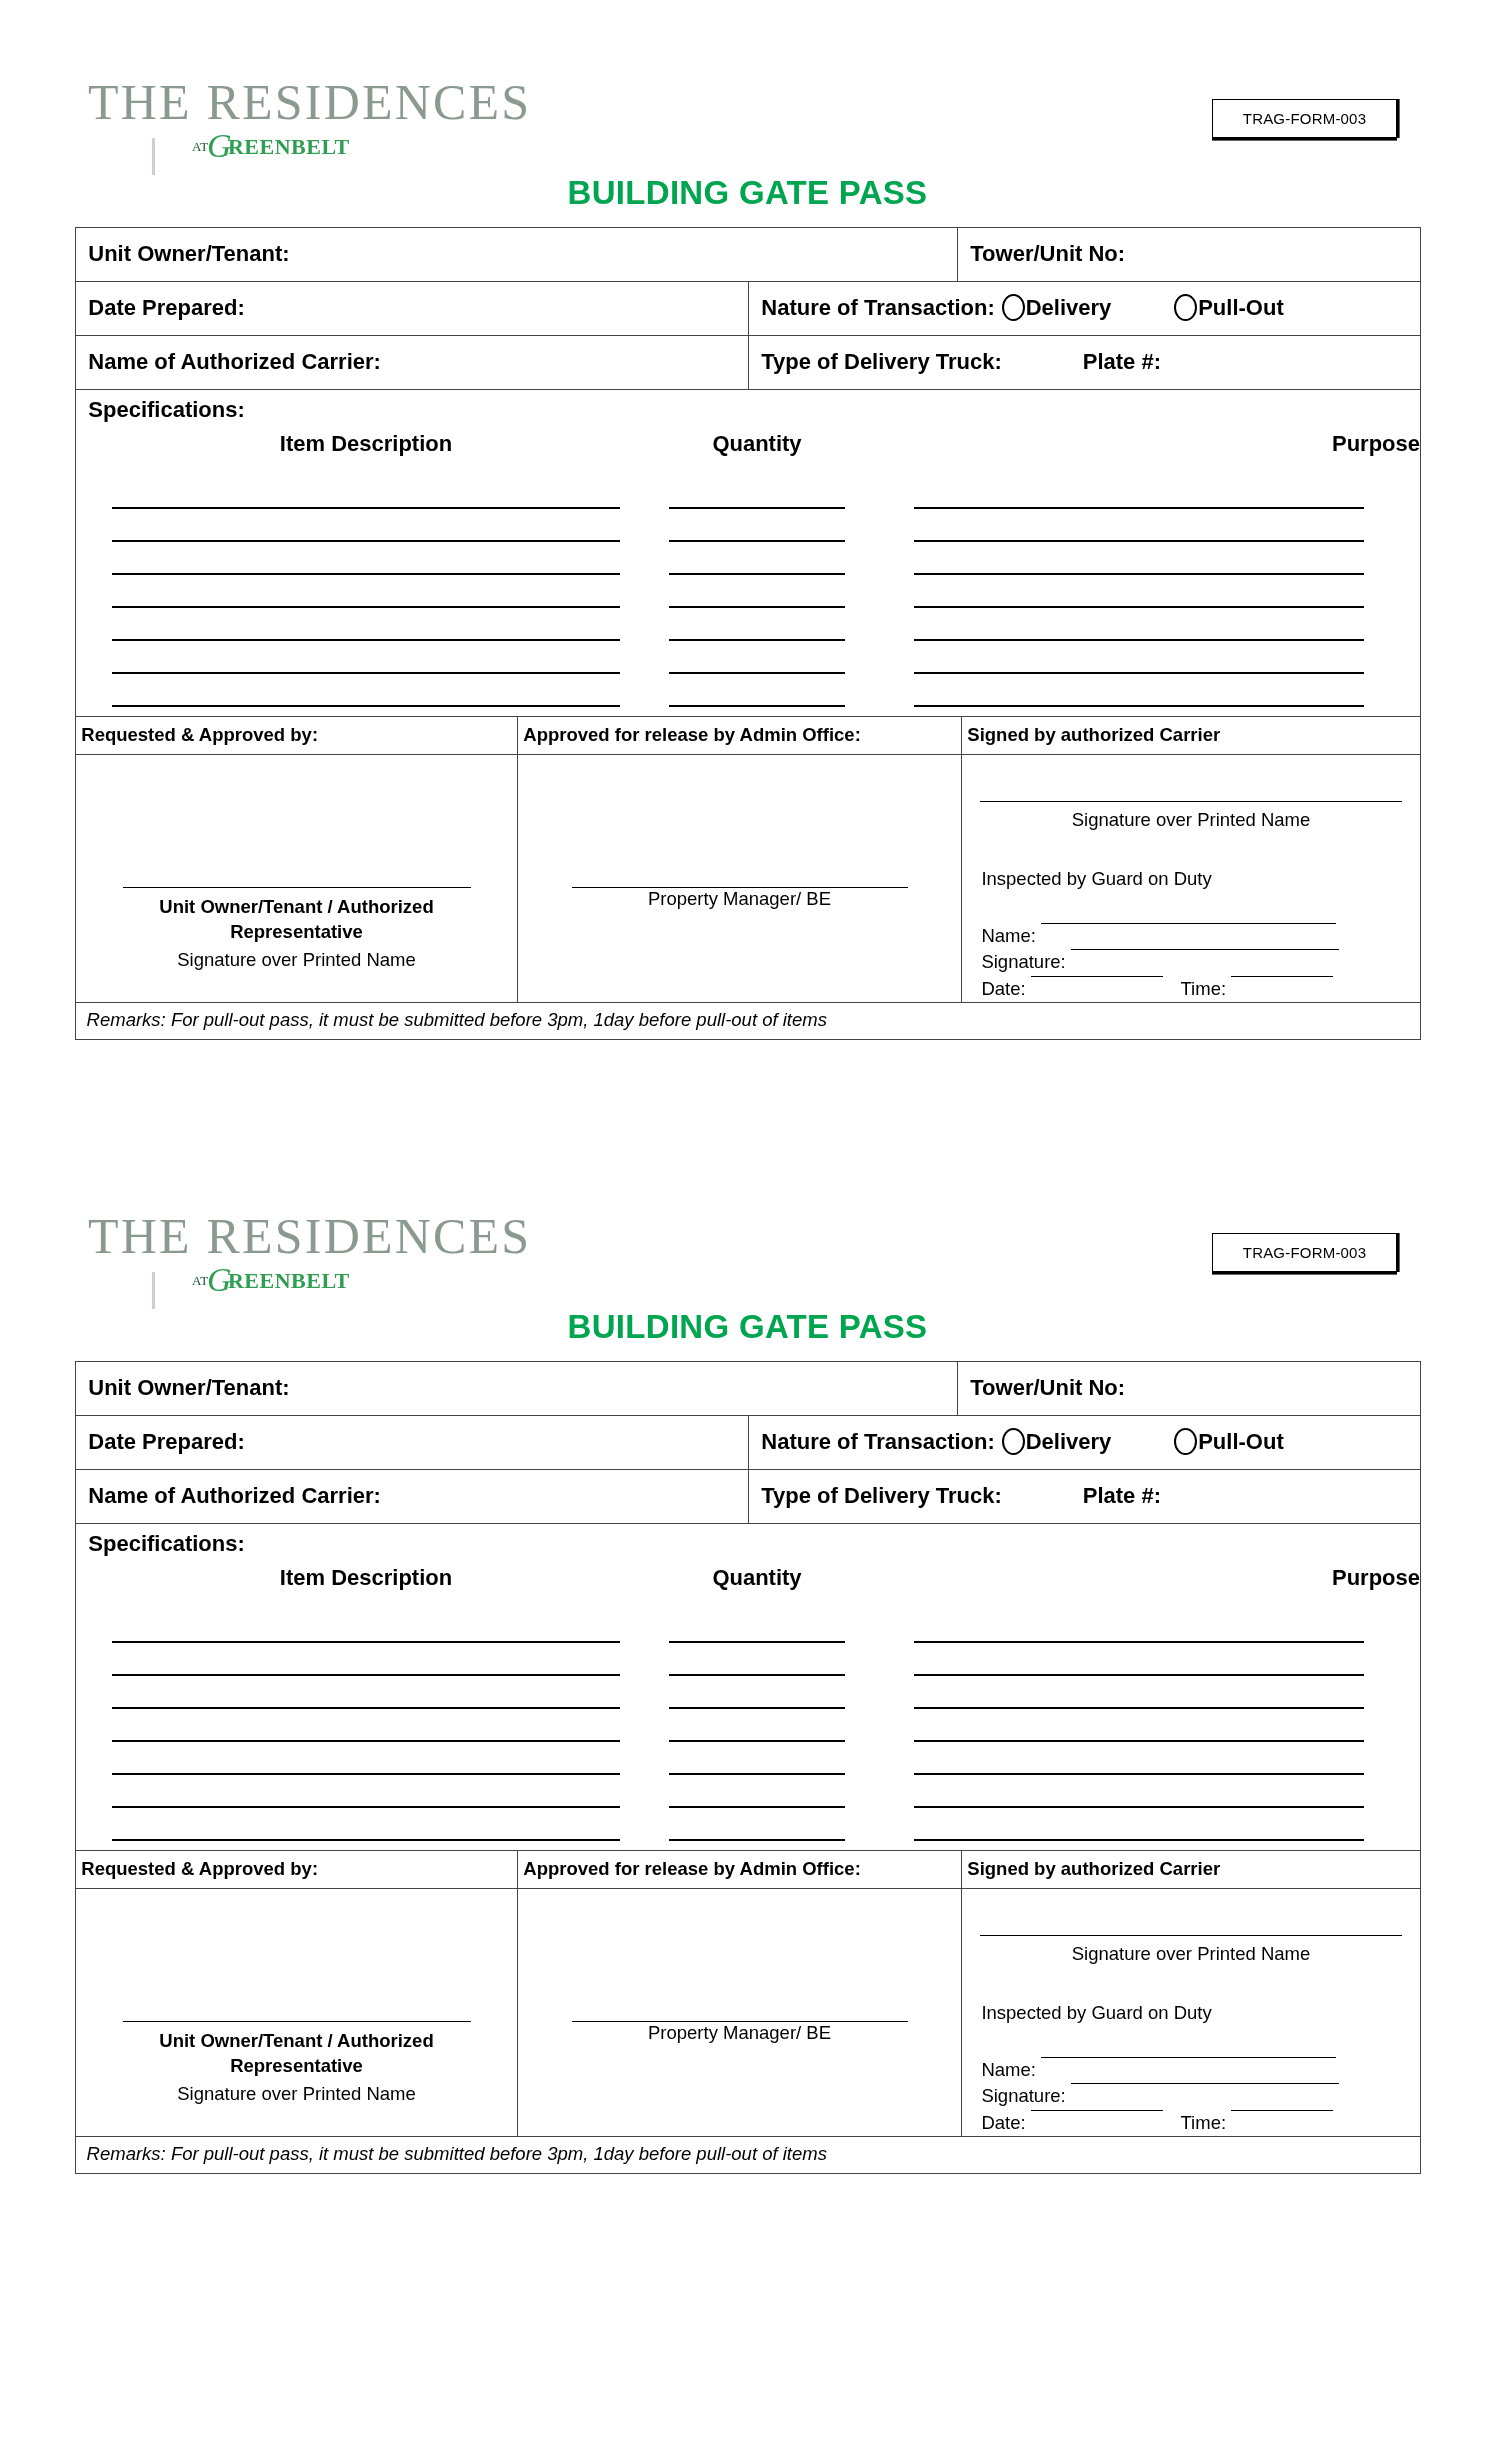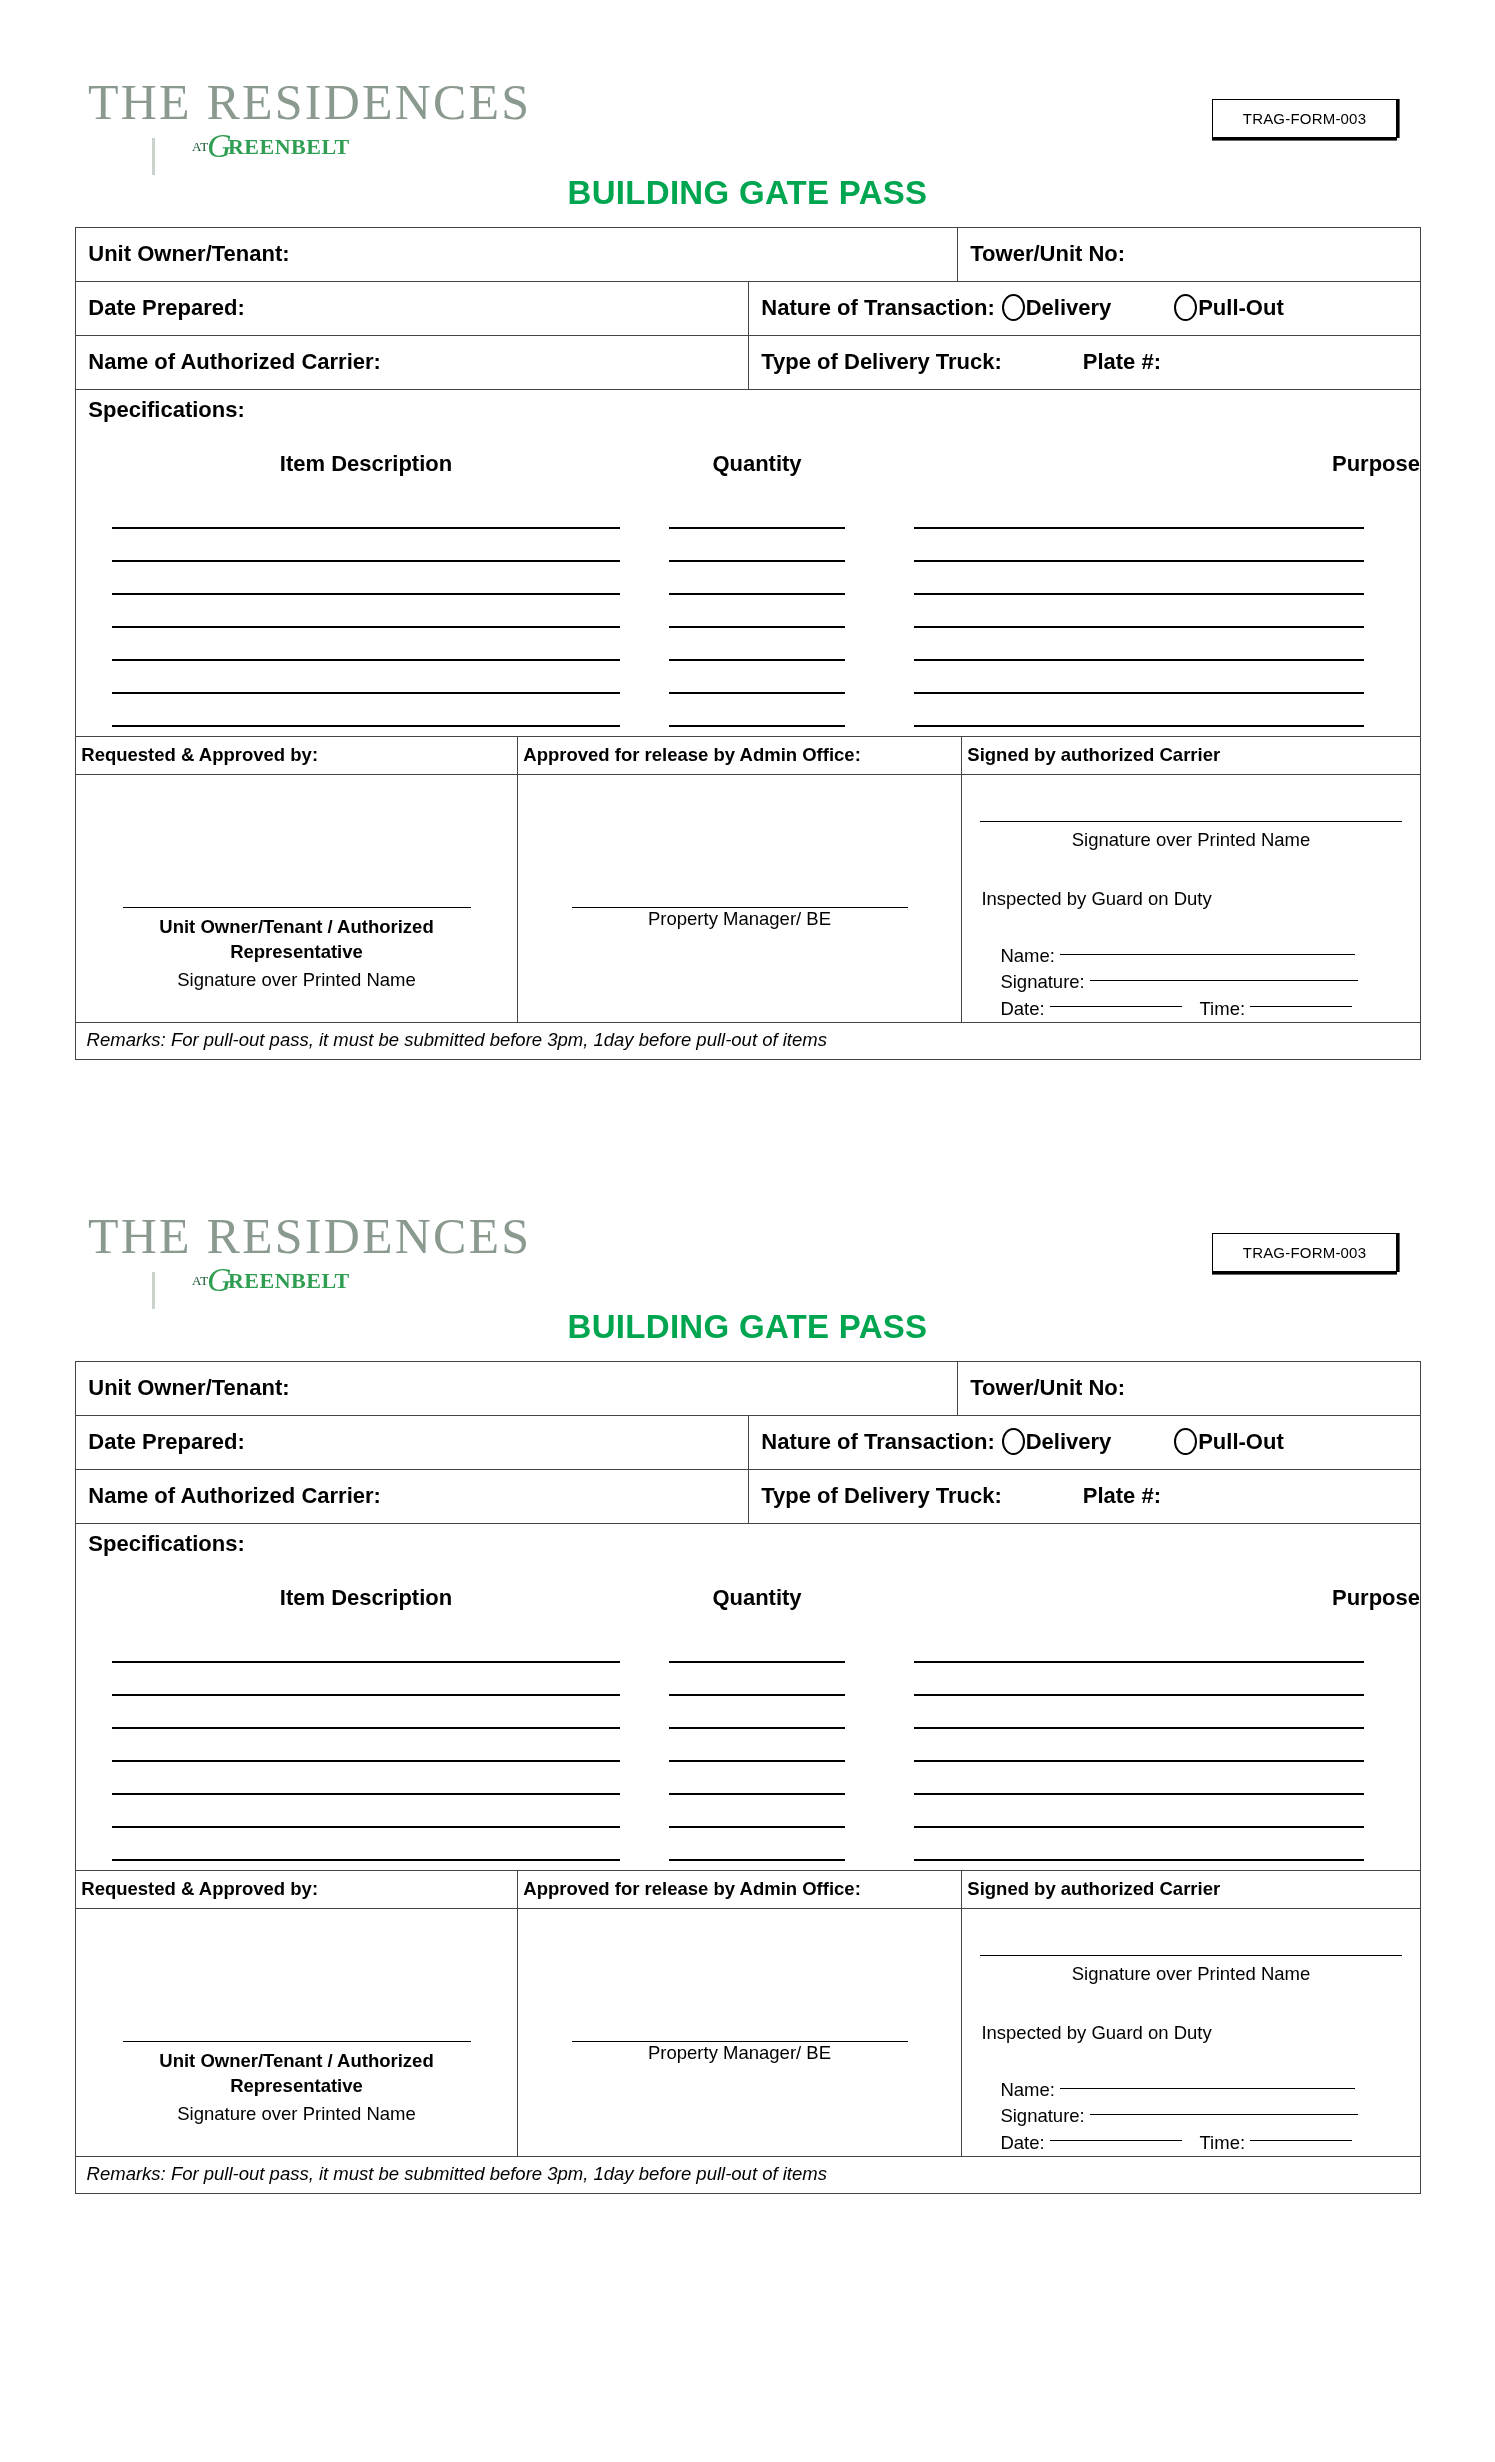--- a/index.html
+++ b/index.html
@@ -188,21 +188,21 @@
     border-bottom: 1.8px solid #444444;
     padding: 7px 0 8.8px 0;
   }
   .spec-title {
     font-size: 22px;
     font-weight: bold;
     padding-left: 12.3px;
   }
   .spec-headers {
     display: flex;
-    margin-top: 28px;
+    margin-top: 8px;
     font-size: 22px;
     font-weight: bold;
   }
   .sh-item { width: 580px; text-align: center; }
   .sh-qty { width: 202px; text-align: center; }
   .sh-purpose { flex: 1; text-align: right; }
 
   .spec-lines { margin-top: 19.3px; }
   .spec-line-row {
     display: flex;
@@ -299,23 +299,22 @@
   }
   .carrier-fields {
     margin-top: 33px;
     text-align: left;
     font-size: 18.5px;
     padding-left: 1.8px;
     line-height: 1.42;
   }
   .fieldline {
     display: flex;
-    align-items: center;
+    align-items: flex-start;
     white-space: nowrap;
-    margin-left: 19px;
   }
   .fieldlabel { flex: 0 0 auto; }
   .fieldrule {
     height: 0;
     border-bottom: 1.8px solid #000;
     margin-left: 5.3px;
     margin-bottom: 4.4px;
   }
   .fr-name { width: 295px; }
   .fr-sign { width: 268px; }

